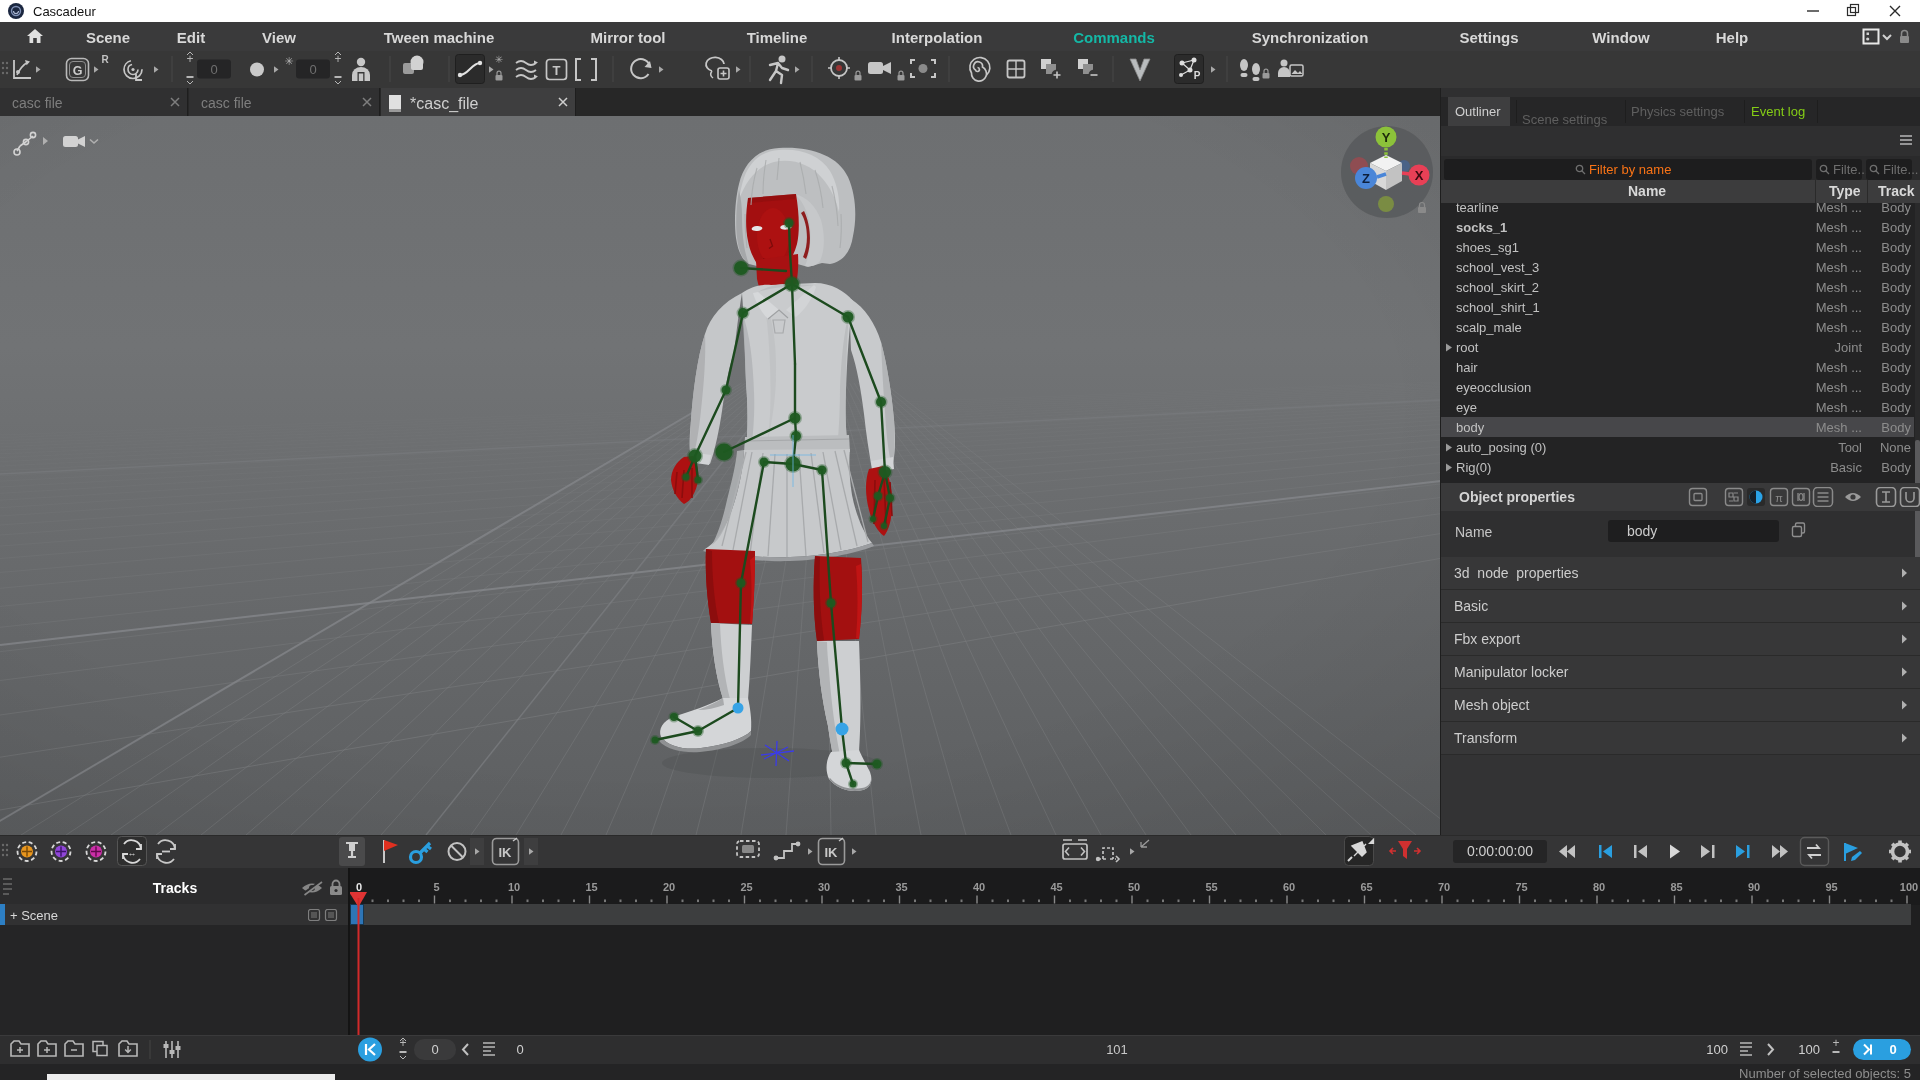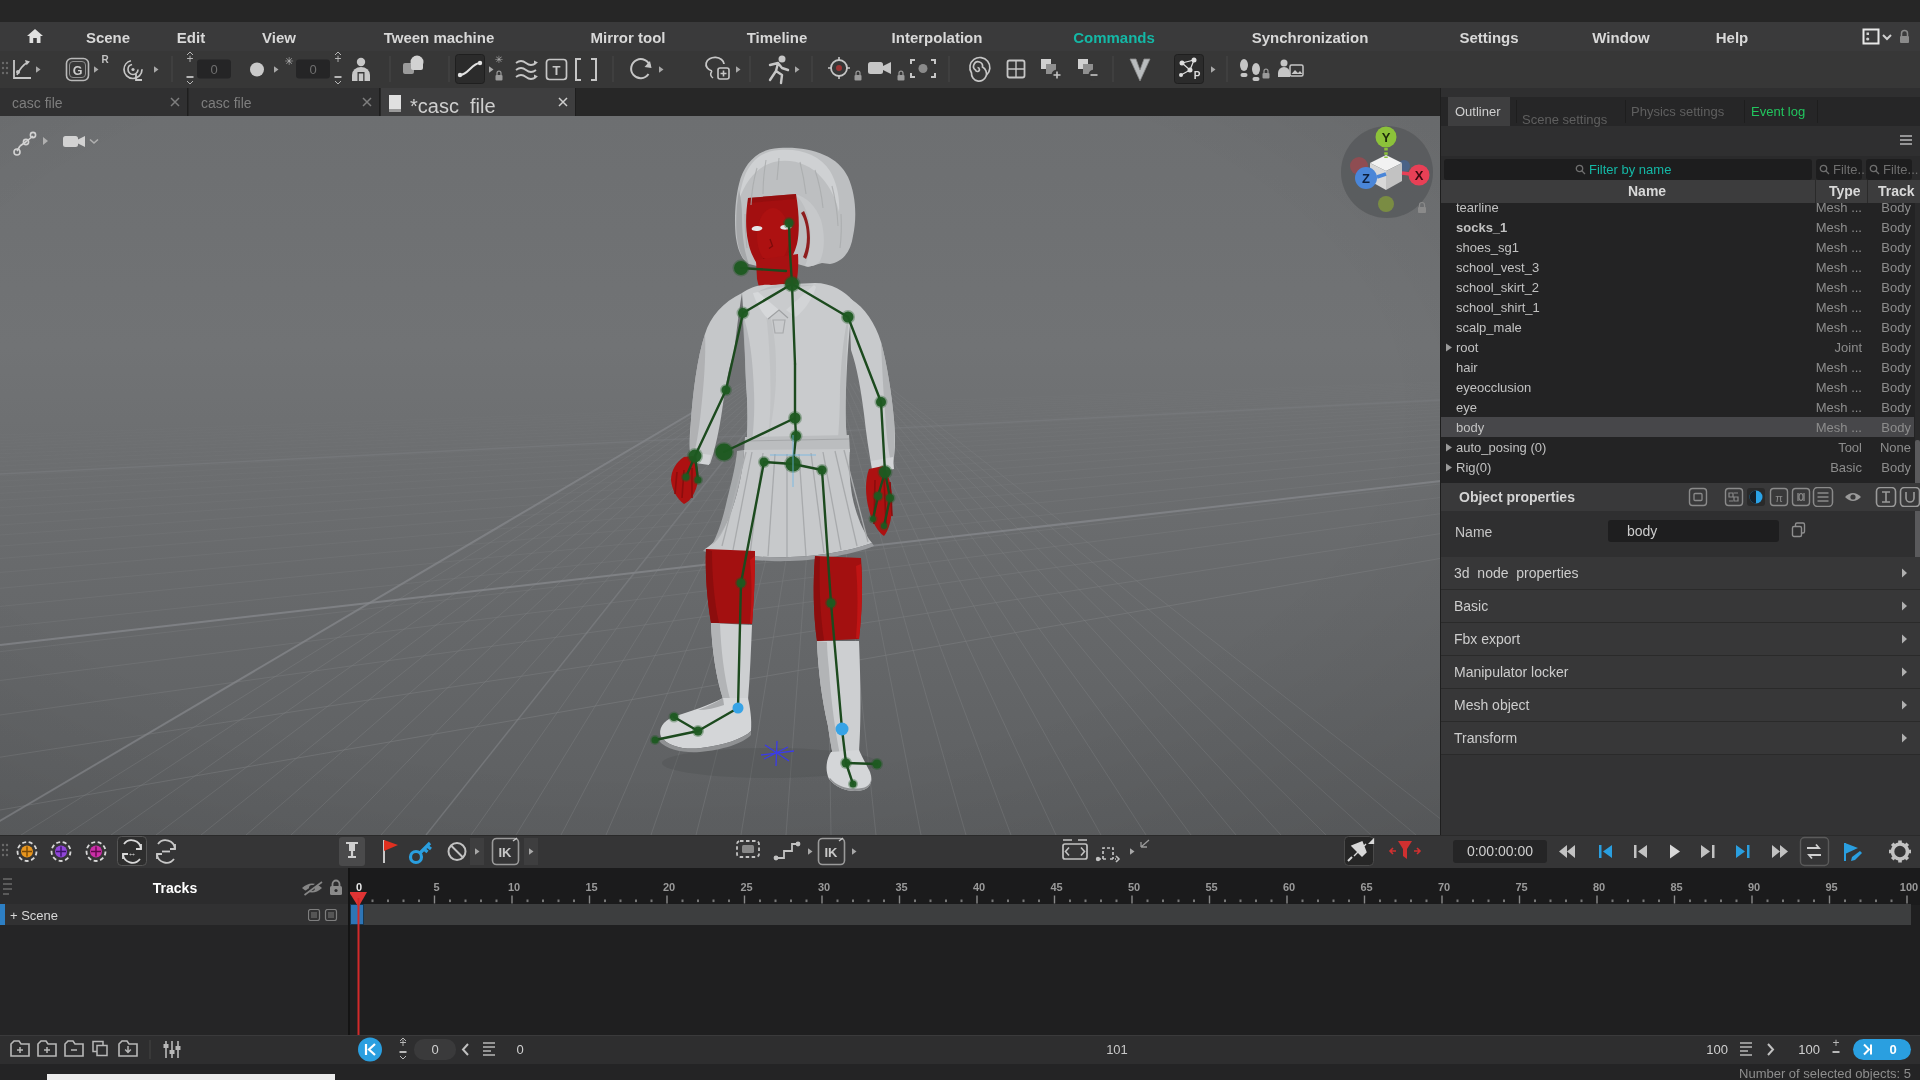--- a/index.html
+++ b/index.html
@@ -3,20 +3,34 @@
 <style>
 html,body{margin:0;padding:0}
 #app{position:relative;width:1920px;height:1080px;overflow:hidden;
  background:#262626;font-family:"Liberation Sans",sans-serif;
  -webkit-font-smoothing:antialiased}
 .abs{position:absolute}
 .t{position:absolute;white-space:nowrap}
 svg{display:block}
 </style></head><body>
 <div id="app">
+<div class="abs" style="left:0;top:0;width:1920px;height:22px;background:#fff;border-bottom:1px solid #d4d4d4">
+      <svg class="abs" style="left:8px;top:3px" width="16" height="16">
+        <circle cx="8" cy="8" r="8" fill="#1b2740"></circle>
+        <circle cx="8" cy="8" r="4.5" fill="none" stroke="#7f90b5" stroke-width="1.4"></circle>
+        <path d="M5.5,8 a2.5,2.5 0 1 0 5,0" fill="none" stroke="#aebad4" stroke-width="1.2"></path>
+      </svg>
+      <span class="t" style="left:33px;top:4px;font-size:13px;color:#111">Cascadeur</span>
+      <svg class="abs" style="left:1795px;top:0" width="125" height="22">
+        <line x1="12" y1="11" x2="24" y2="11" stroke="#2b2b2b" stroke-width="1.4"></line>
+        <rect x="52.5" y="7.5" width="8" height="8" fill="none" stroke="#2b2b2b" stroke-width="1.2"></rect>
+        <rect x="55.5" y="4.5" width="8" height="8" fill="none" stroke="#2b2b2b" stroke-width="1.2"></rect>
+        <path d="M95,6 l10,10 M105,6 l-10,10" stroke="#2b2b2b" stroke-width="1.4"></path>
+      </svg>
+    </div>
     <div class="abs" style="left:0;top:22px;width:1920px;height:29px;background:#3a3a3b">
       <svg class="abs" style="left:26px;top:6px" width="18" height="17">
         <path d="M9,1 L17,8 L14.5,8 L14.5,15 L10.8,15 L10.8,10 L7.2,10 L7.2,15 L3.5,15 L3.5,8 L1,8 Z" fill="#e0e0e0"></path>
       </svg>
       <span class="t" style="left:108px;top:7px;transform:translateX(-50%);font-size:15px;font-weight:bold;color:#d8d8d8">Scene</span>
       <span class="t" style="left:191px;top:7px;transform:translateX(-50%);font-size:15px;font-weight:bold;color:#d8d8d8">Edit</span>
       <span class="t" style="left:279px;top:7px;transform:translateX(-50%);font-size:15px;font-weight:bold;color:#d8d8d8">View</span>
       <span class="t" style="left:439px;top:7px;transform:translateX(-50%);font-size:15px;font-weight:bold;color:#d8d8d8">Tween machine</span>
       <span class="t" style="left:628px;top:7px;transform:translateX(-50%);font-size:15px;font-weight:bold;color:#d8d8d8">Mirror tool</span>
       <span class="t" style="left:777px;top:7px;transform:translateX(-50%);font-size:15px;font-weight:bold;color:#d8d8d8">Timeline</span>
@@ -163,21 +177,21 @@
       </svg>
     </div>
     <div class="abs" style="left:189px;top:88px;width:190px;height:28px;background:#303031;border-right:1px solid #1e1e1e">
       <span class="t" style="left:12px;top:7px;font-size:14px;color:#7e7e7e">casc file</span>
       <svg class="abs" style="left:172px;top:8px" width="12" height="12">
         <path d="M2,2 l8,8 M10,2 l-8,8" stroke="#7e7e7e" stroke-width="1.5"></path>
       </svg>
     </div>
     <div class="abs" style="left:381px;top:88px;width:194px;height:28px;background:#3e3e3f;border-right:1px solid #1e1e1e">
       <div class="abs" style="left:8px;top:7px;width:12px;height:14px;background:#e0e0e0;border-bottom:3px solid #9a9a9a"></div>
-      <span class="t" style="left:29px;top:7px;font-size:20px;color:#cfcfcf">*casc_file</span>
+      <span class="t" style="left:29px;top:7px;font-size:16px;color:#cfcfcf">*casc_file</span>
       <svg class="abs" style="left:176px;top:8px" width="12" height="12">
         <path d="M2,2 l8,8 M10,2 l-8,8" stroke="#cfcfcf" stroke-width="1.5"></path>
       </svg>
     </div>
     <span class="t" style="left:1906px;top:94px;font-size:11px;color:#777">»</span>
     <svg class="abs" style="left:0;top:116px" width="1441" height="719" viewBox="0 116 1441 719">
       <defs>
         <linearGradient id="vpg" x1="0" y1="0" x2="0" y2="1">
           <stop offset="0" stop-color="#6d6f71"></stop>
           <stop offset="0.32" stop-color="#717375"></stop>
@@ -457,33 +471,33 @@
       <path d="M90,139.5 l4,3.5 l4,-3.5" fill="none" stroke="#b0b0b0" stroke-width="1.6"></path>
     </svg>
     <div class="abs" style="left:1441px;top:88px;width:553px;height:747px;background:#2f2f30">
       <div class="abs" style="left:0;top:9px;width:479px;height:29px;background:#262627"></div>
       <div class="abs" style="left:7px;top:9px;width:62px;height:29px;background:#3e3e3f"></div>
       <span class="t" style="left:14px;top:16px;font-size:13px;color:#cfcfcf">Outliner</span>
       <span class="t" style="left:81px;top:24px;font-size:13px;color:#5f5f5f">Scene settings</span>
       <div class="abs" style="left:75px;top:12px;width:1px;height:23px;background:#1e1e1e"></div>
       <span class="t" style="left:190px;top:16px;font-size:13px;color:#5f5f5f">Physics settings</span>
       <div class="abs" style="left:184px;top:12px;width:1px;height:23px;background:#1e1e1e"></div>
-      <span class="t" style="left:310px;top:16px;font-size:13px;color:#22c55e">Event log</span>
+      <span class="t" style="left:310px;top:16px;font-size:13px;color:#84cc16">Event log</span>
       <div class="abs" style="left:303px;top:12px;width:1px;height:23px;background:#1e1e1e"></div>
       <div class="abs" style="left:376px;top:12px;width:1px;height:23px;background:#1e1e1e"></div>
       <svg class="abs" style="left:458px;top:46px" width="14" height="12">
         <path d="M1,2 h12 M1,6 h12 M1,10 h12" stroke="#b8b8b8" stroke-width="1.6"></path>
       </svg>
       <div class="abs" style="left:0;top:68px;width:479px;height:27px;background:#2a2a2b"></div>
       <div class="abs" style="left:3px;top:71px;width:368px;height:21px;background:#1d1d1e;border-radius:3px"></div>
       <svg class="abs" style="left:134px;top:76px" width="11" height="11">
         <circle cx="4.5" cy="4.5" r="3.2" fill="none" stroke="#6e6e6e" stroke-width="1.3"></circle>
         <line x1="7" y1="7" x2="10" y2="10" stroke="#6e6e6e" stroke-width="1.3"></line>
       </svg>
-      <span class="t" style="left:148px;top:74px;font-size:13px;color:#14b8a6">Filter by name</span>
+      <span class="t" style="left:148px;top:74px;font-size:13px;color:#f97316">Filter by name</span>
       <div class="abs" style="left:375px;top:71px;width:46px;height:21px;background:#1d1d1e;border-radius:3px"></div>
       <svg class="abs" style="left:378px;top:76px" width="11" height="11">
         <circle cx="4.5" cy="4.5" r="3.2" fill="none" stroke="#6e6e6e" stroke-width="1.3"></circle>
         <line x1="7" y1="7" x2="10" y2="10" stroke="#6e6e6e" stroke-width="1.3"></line>
       </svg>
       <span class="t" style="left:392px;top:74px;font-size:13px;color:#6e6e6e">Filte...</span>
       <div class="abs" style="left:425px;top:71px;width:46px;height:21px;background:#1d1d1e;border-radius:3px"></div>
       <svg class="abs" style="left:428px;top:76px" width="11" height="11">
         <circle cx="4.5" cy="4.5" r="3.2" fill="none" stroke="#6e6e6e" stroke-width="1.3"></circle>
         <line x1="7" y1="7" x2="10" y2="10" stroke="#6e6e6e" stroke-width="1.3"></line>

